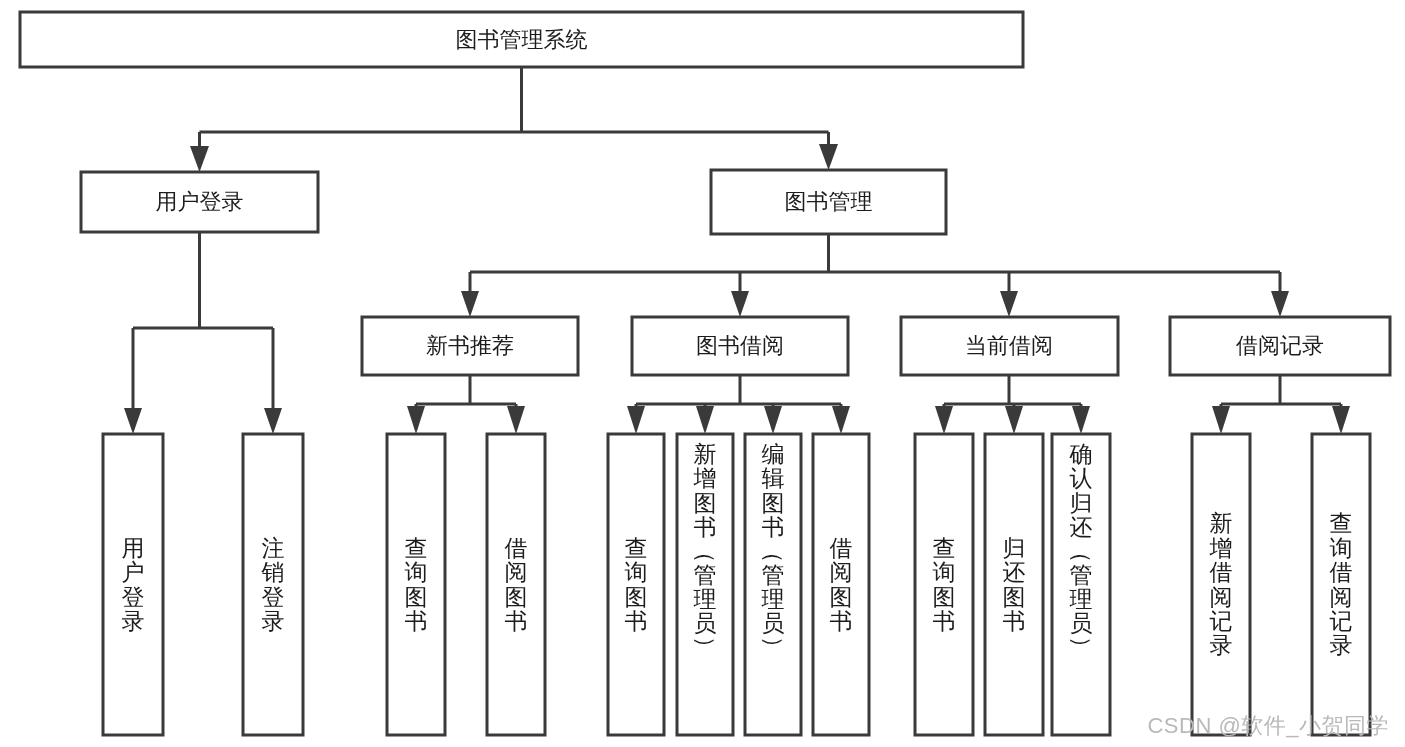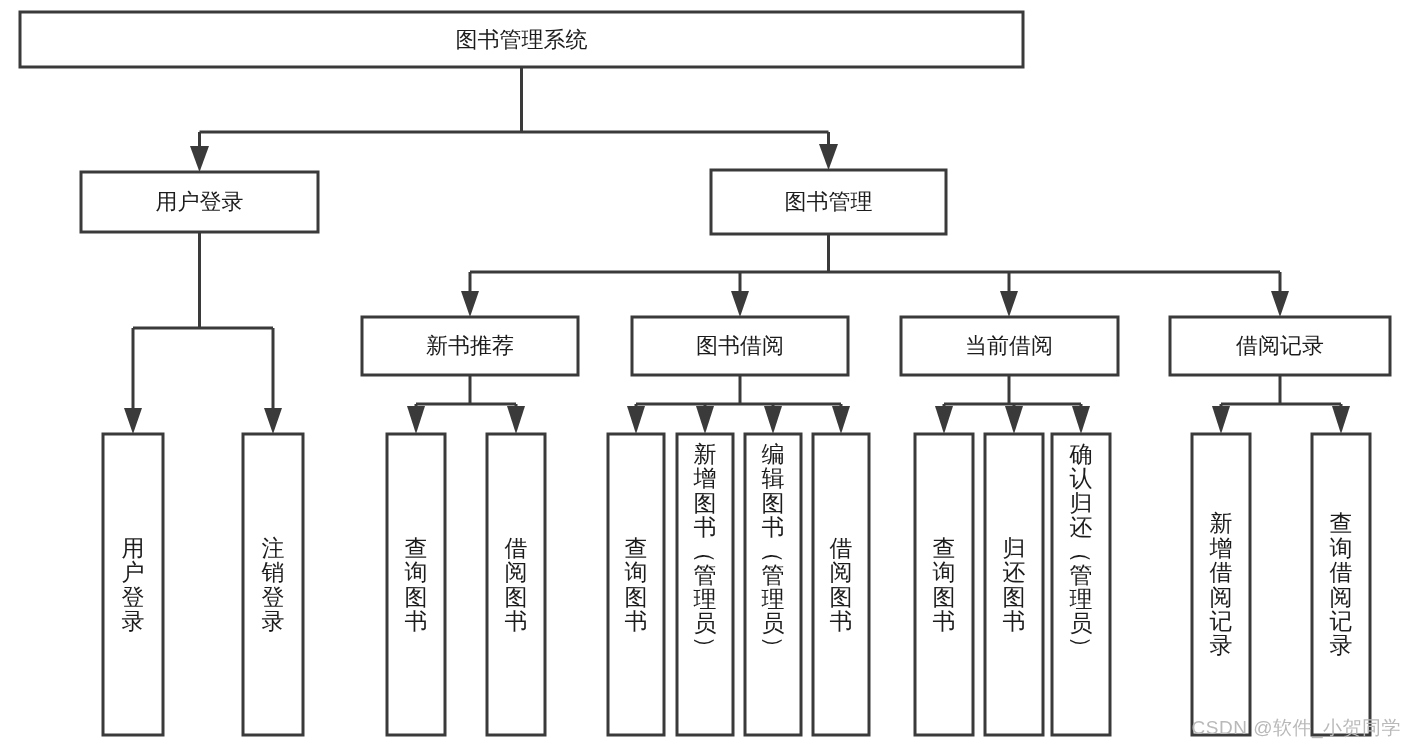--- a/index.html
+++ b/index.html
@@ -59,24 +59,24 @@
     letter-spacing: 0;
     box-sizing: border-box;
     pointer-events: none;
     text-align: center;
   }
   .vert-text-wrap span.ch {
     display: block;
   }
   .watermark {
     position: absolute;
-    right: 4px;
+    right: 16px;
     bottom: 6px;
     font-family: "Liberation Sans", "DejaVu Sans", sans-serif;
-    font-size: 19px;
+    font-size: 22px;
     color: #b9b9b9;
     white-space: nowrap;
     letter-spacing: 0.5px;
   }
 </style>
 </head>
 <body>
 
 <div id="diagram-root">
 

